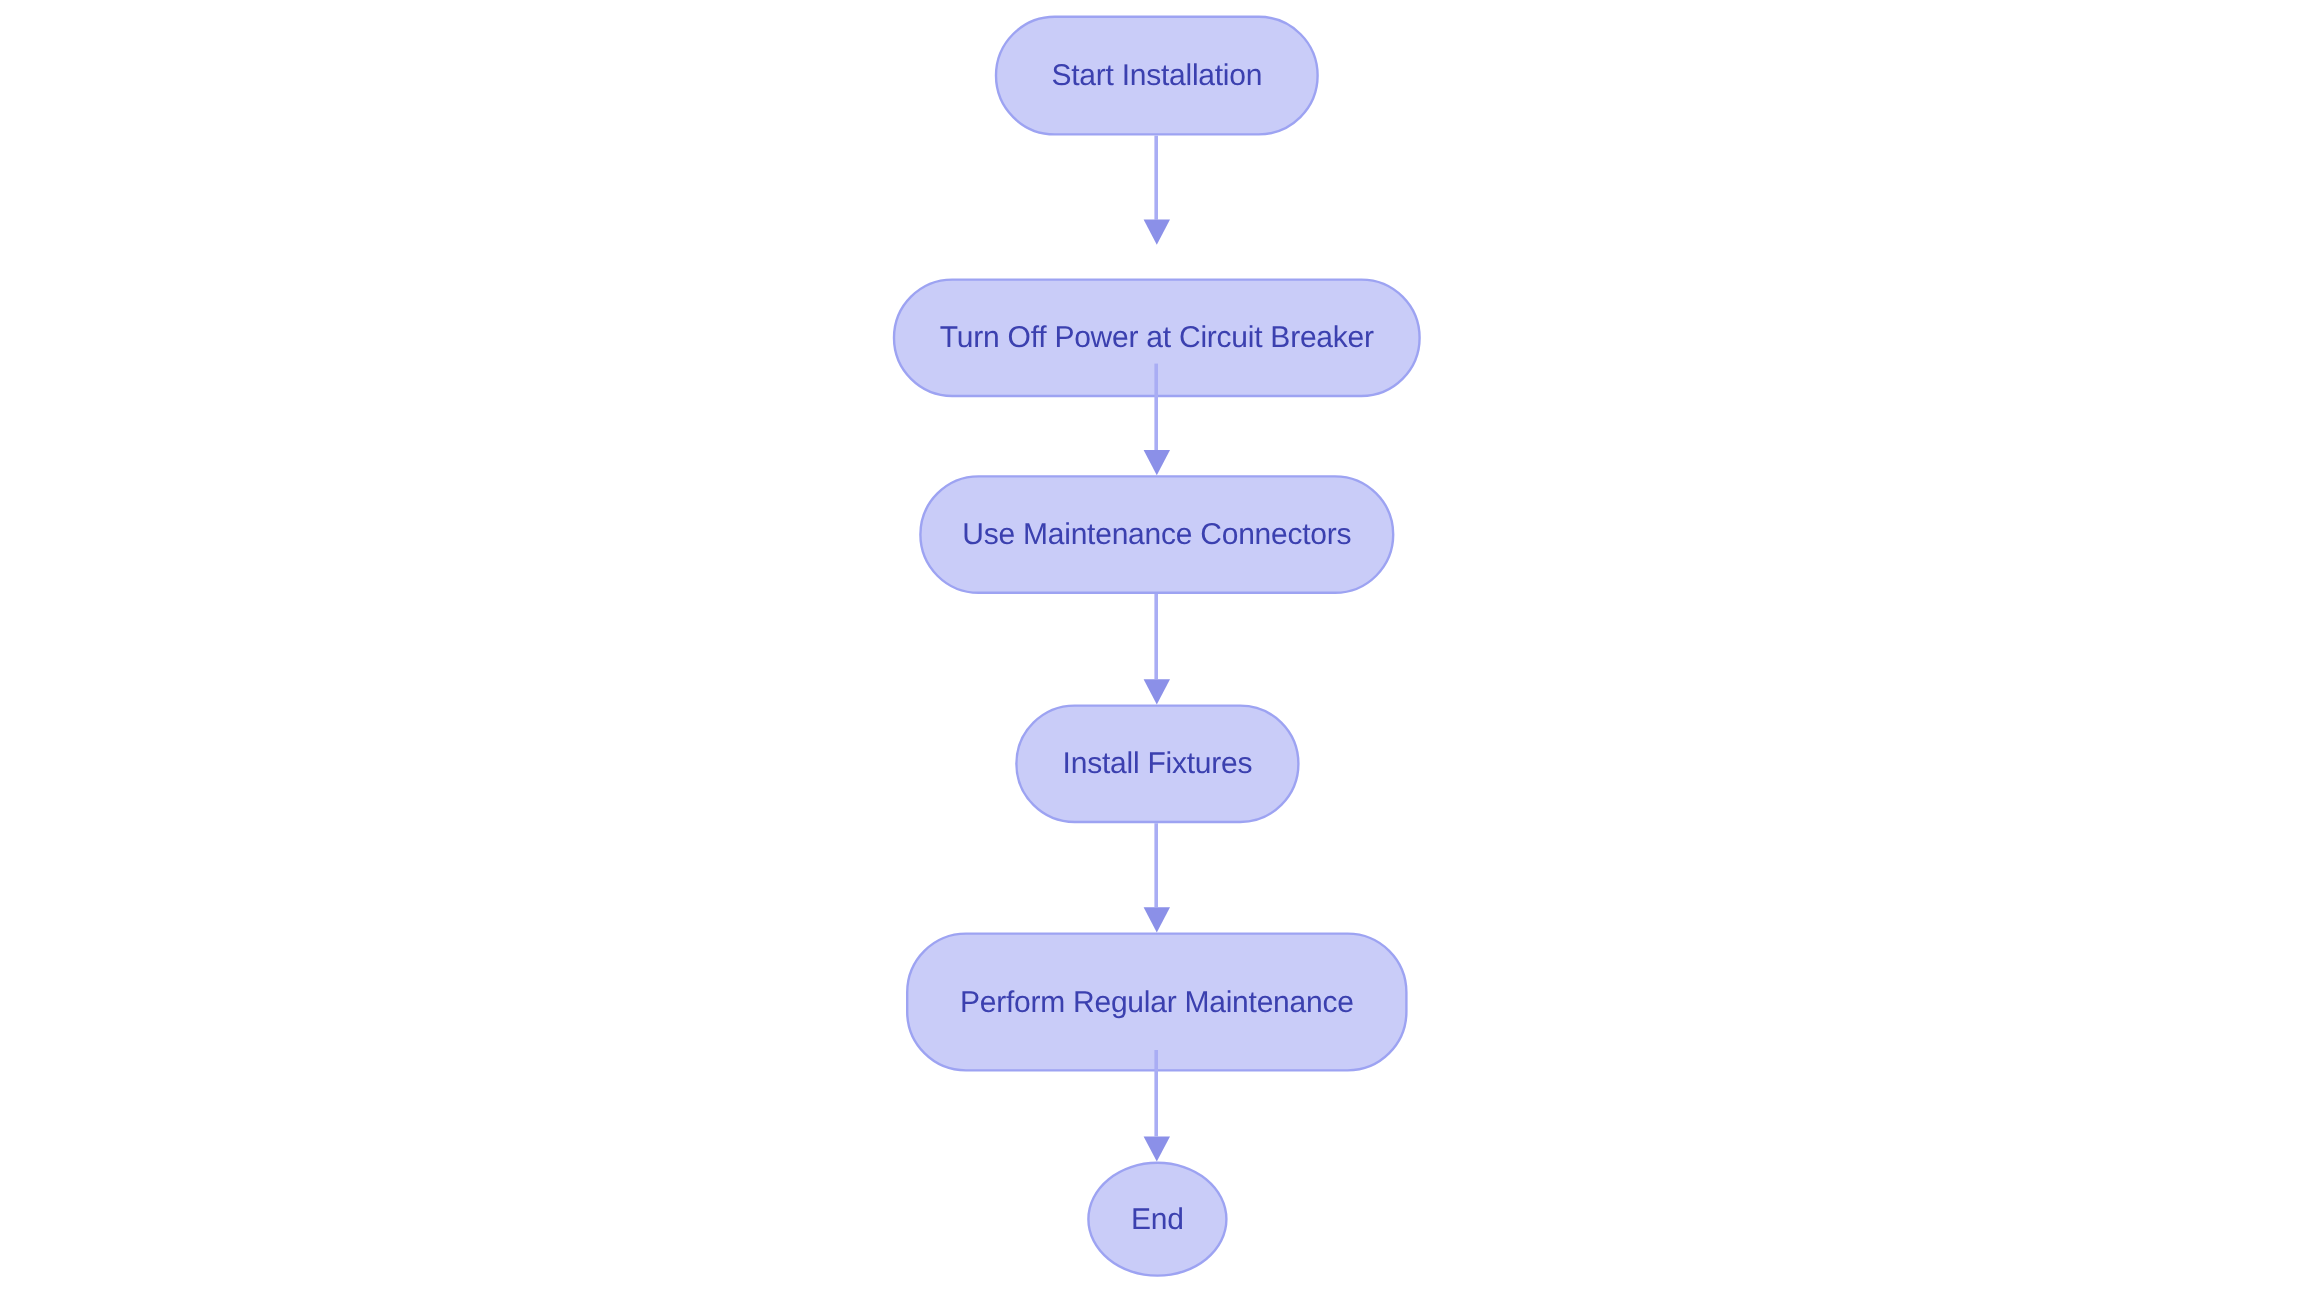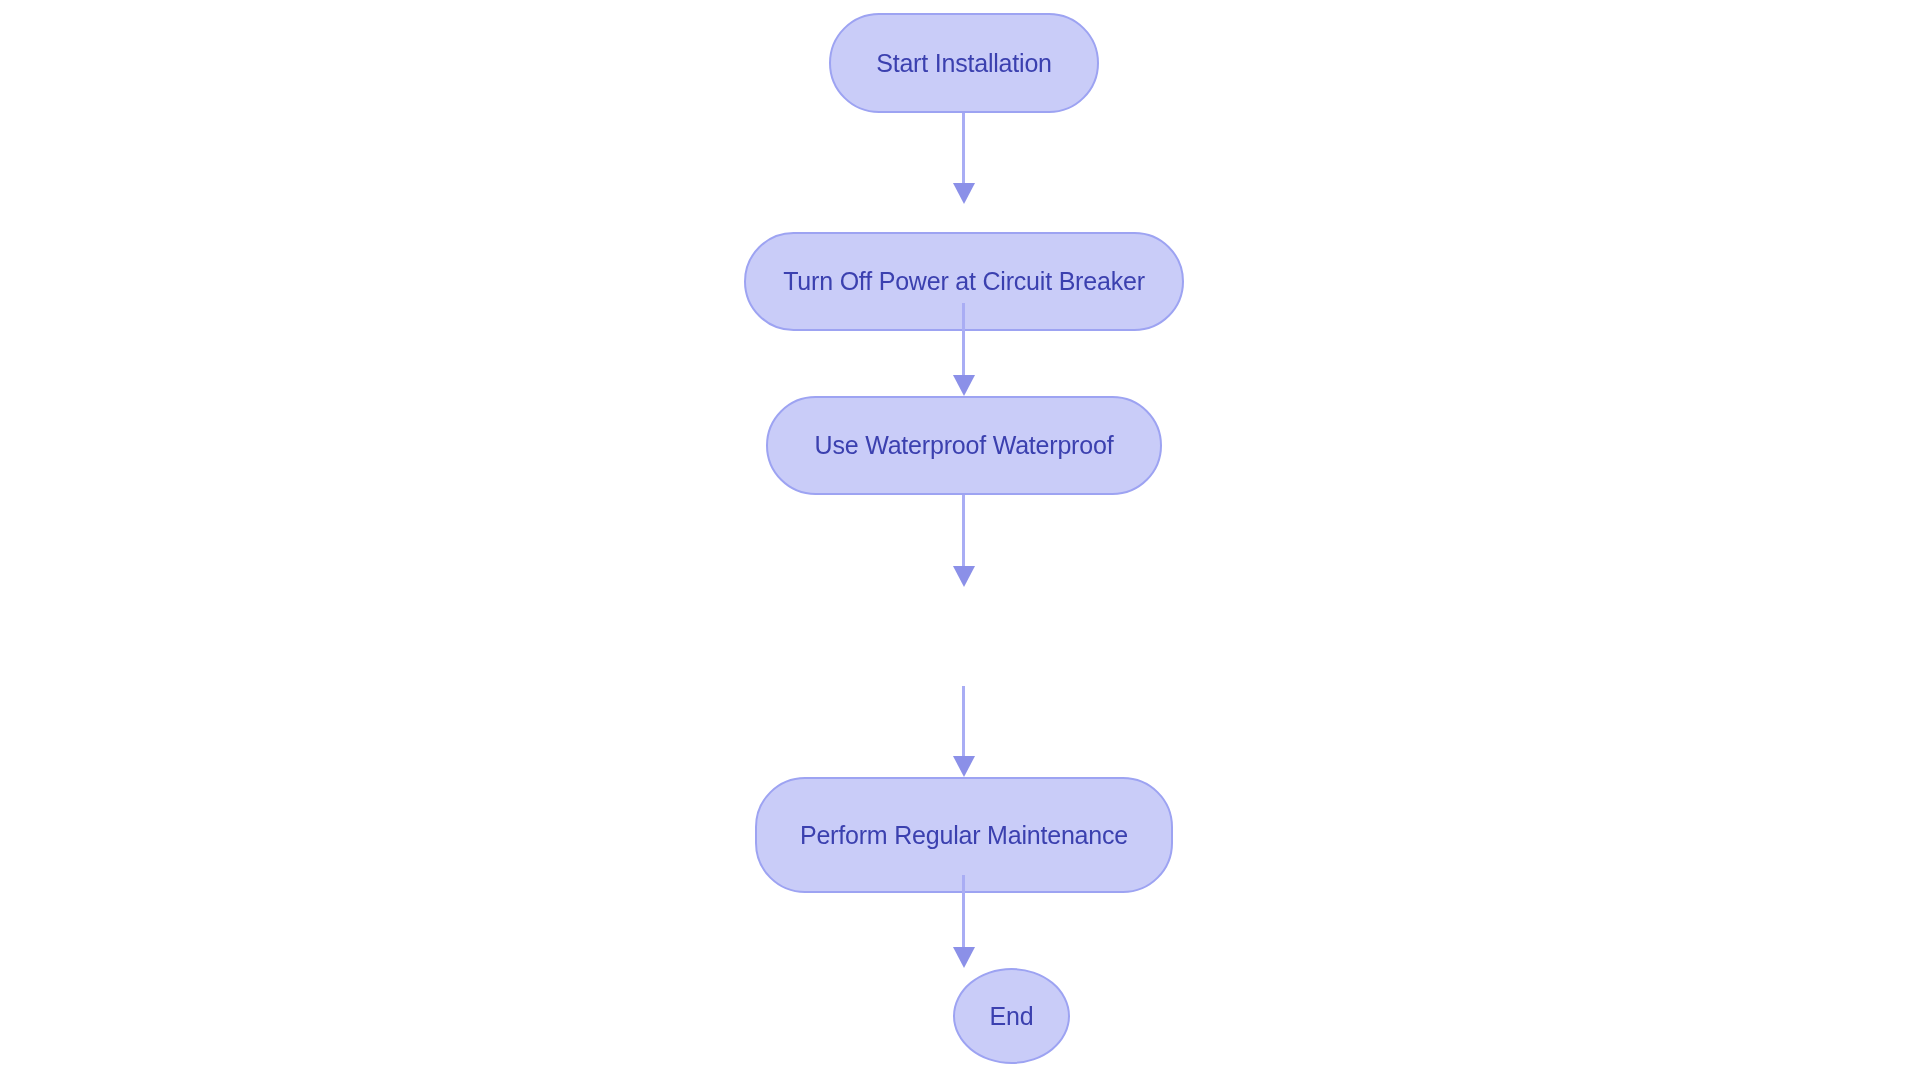--- a/index.html
+++ b/index.html
@@ -37,21 +37,21 @@
     text-align: center;
   }
   .node.circle { border-radius: 50%; }
 
   
   .n-start        { left: 829px; top: 13px;  width: 270px; height: 100px; }
   .n-power        { left: 744px; top: 204px; width: 440px; height: 99px; margin-top: 28px;  }
   .n-connectors   { left: 766px; top: 396px; width: 396px; height: 99px;  }
   .n-fixtures     { left: 846px; top: 587px; width: 237px; height: 99px;  }
   .n-maintenance  { left: 755px; top: 777px; width: 418px; height: 116px;  }
-  .n-end          { left: 953px; top: 968px; width: 117px; height: 96px;  }
+  .n-end          { left: 906px; top: 968px; width: 117px; height: 96px;  }
 
   .edge-line {
     position: absolute;
     left: 962px;
     width: 3px;
     background: var(--edge-line);
   }
   .edge-head {
     position: absolute;
     left: 953px;
@@ -79,26 +79,29 @@
   <div class="edge-head e1-head"></div>
 
   <div class="node n-power">
     <span>Turn Off Power at Circuit Breaker</span>
   </div>
 
   <div class="edge-line e2-line"></div>
   <div class="edge-head e2-head"></div>
 
   <div class="node n-connectors">
-    <span>Use Waterproof Waterproof</span>
+    <span>Use Maintenance Connectors</span>
   </div>
 
   <div class="edge-line e3-line"></div>
   <div class="edge-head e3-head"></div>
 
+  <div class="node n-fixtures">
+    <span>Install Fixtures</span>
+  </div>
 
   <div class="edge-line e4-line"></div>
   <div class="edge-head e4-head"></div>
 
   <div class="node n-maintenance">
     <span>Perform Regular Maintenance</span>
   </div>
 
   <div class="edge-line e5-line"></div>
   <div class="edge-head e5-head"></div>

